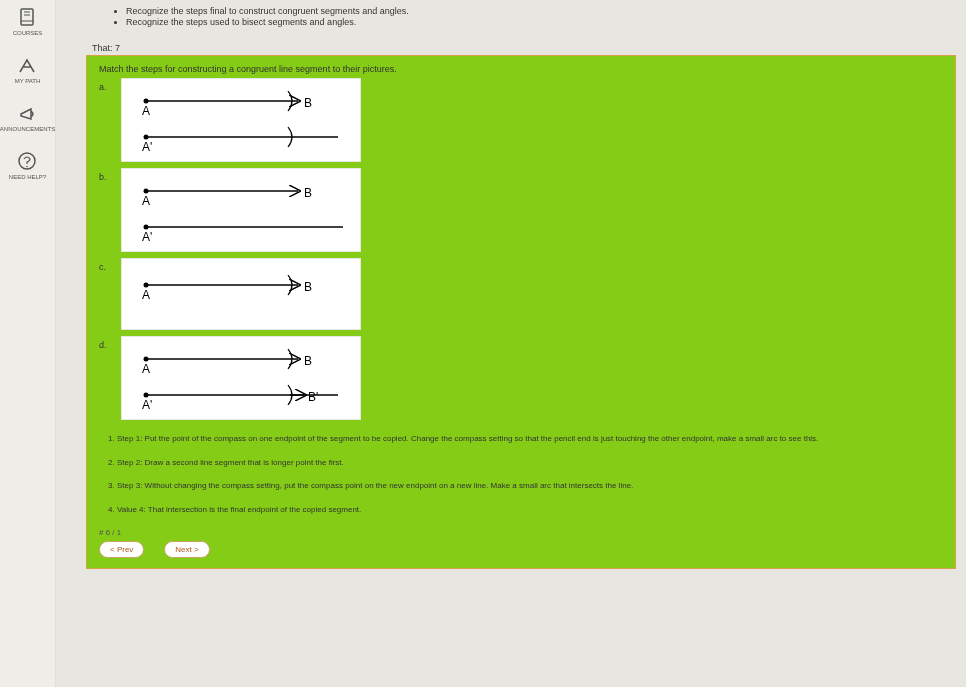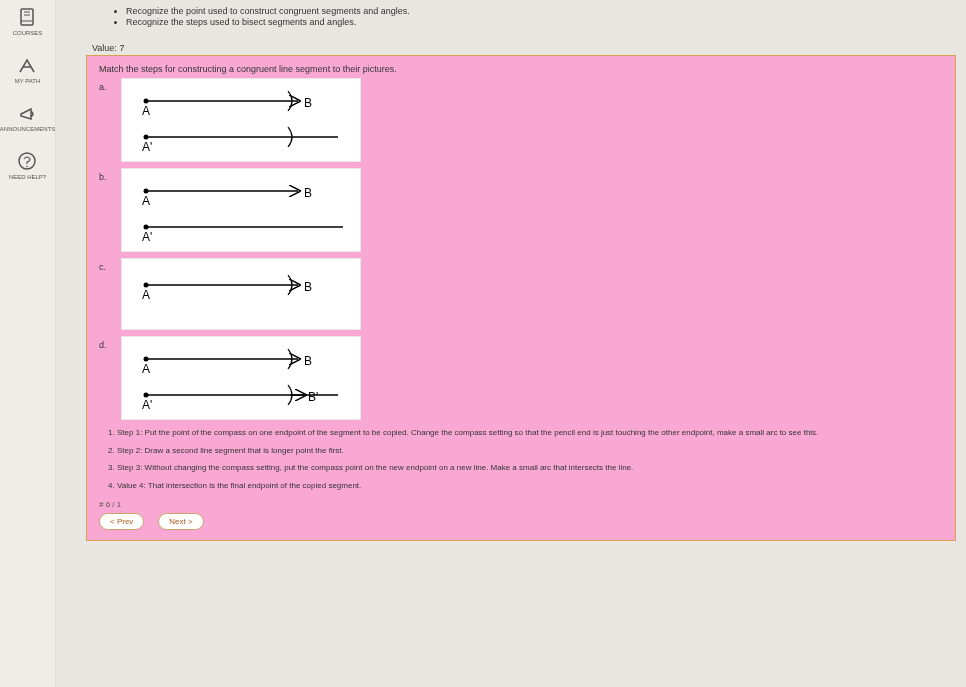--- a/index.html
+++ b/index.html
@@ -34,40 +34,40 @@
     overflow: hidden;
   }
   .objectives { margin: 0 0 14px 40px; font-size: 9px; color:#333; }
   .objectives li { margin-bottom: 1px; }
   .value-row {
     font-size: 9px; color:#333;
     padding: 2px 6px;
   }
   .problem-box {
     border: 1px solid #d9a24a;
-    background: #f9a8d4;
+    background: #84cc16;
     padding: 8px 12px 10px 12px;
   }
   .prompt { font-size: 9px; color:#333; margin-bottom: 4px; }
   .choice-row { display:flex; align-items:flex-start; gap:8px; margin: 2px 0 6px 0; }
   .choice-label { width: 14px; font-size: 9px; color:#333; padding-top:4px;}
   .figure {
     background:#fff;
     border:1px solid #e7e7e7;
     padding: 4px 6px 6px 6px;
     width: 240px;
   }
   .steps { margin: 6px 0 0 18px; }
-  .steps li { font-size: 8px; color:#333; margin: 8px 0; line-height:1.2; }
+  .steps li { font-size: 8px; color:#333; margin: 14px 0; line-height:1.2; }
   .pager {
     margin-top: 10px;
     display:flex; align-items:center; gap:10px;
   }
   .pager-count { font-size: 8px; color:#555; }
-  .nav-btns { display:flex; gap:14px; }
+  .nav-btns { display:flex; gap:20px; }
   .btn {
     border:1px solid #c9a26a;
     background:#fff;
     color:#b05a1a;
     font-size:8px;
     padding:3px 10px;
     border-radius:10px;
     cursor:pointer;
   }
   svg { display:block; }
@@ -103,26 +103,26 @@
         <path d="M8 9 Q11 5 14 9 Q14 11 11 12 L11 14" fill="none" stroke="#555" stroke-width="1.2"></path>
         <circle cx="11" cy="16.5" r="0.8" fill="#555"></circle>
       </svg>
     <span class="side-label">NEED HELP?</span>
   </div>
 </div>
 
 <div class="main">
 
   <ul class="objectives">
-    <li>Recognize the point used to construct congruent segments and angles.</li>
+    <li>Recognize the steps final to construct congruent segments and angles.</li>
     <li>Recognize the steps used to bisect segments and angles.</li>
   </ul>
 
   <div class="value-row">
-    <span>Value:</span>
+    <span>That:</span>
     <span>7</span>
   </div>
 
   <div class="problem-box">
     <div class="prompt">Match the steps for constructing a congruent line segment to their pictures.</div>
 
     <div class="choice-row">
       <div class="choice-label">a.</div>
       <div class="figure">
         <svg width="220" height="72">

